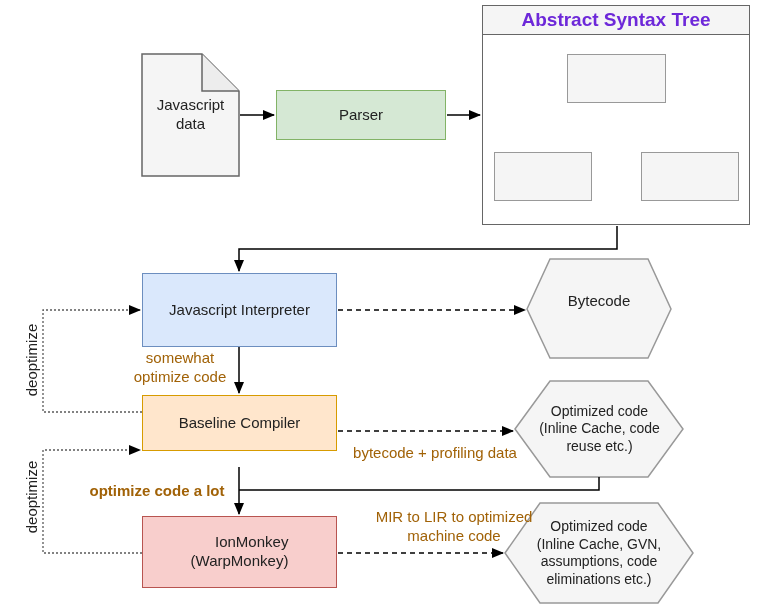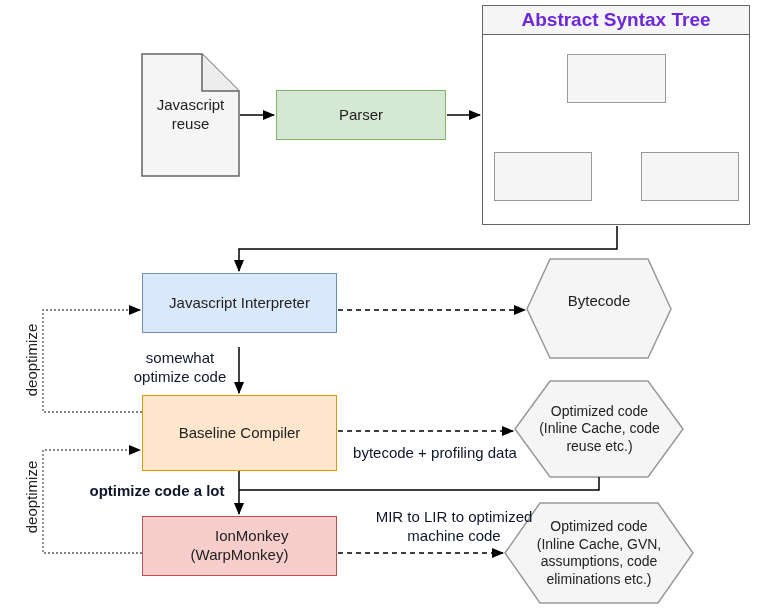--- a/index.html
+++ b/index.html
@@ -8,44 +8,44 @@
     font-family:"Liberation Sans","DejaVu Sans",sans-serif;color:#222;
   }
   .layer{position:absolute;left:0;top:0;width:768px;height:608px;}
   .node{
     position:absolute;display:flex;align-items:center;justify-content:center;
     text-align:center;font-size:15px;line-height:1.25;white-space:pre-line;
     box-sizing:border-box;
   }
   .box{border:1.5px solid;text-align:right;}
   .parser{left:276px;top:90px;width:170px;height:50px;background:#d5e8d4;border-color:#82b366;}
-  .interpreter{left:142px;top:273px;width:195px;height:60px;background:#dae8fc;border-color:#6c8ebf;}
-  .baseline{left:142px;top:395px;width:195px;height:76px;background:#ffe6cc;border-color:#d79b00;}
-  .ionmonkey{left:142px;top:516px;width:195px;height:60px;background:#f8cecc;border-color:#b85450;}
+  .interpreter{left:142px;top:273px;width:195px;height:74px;background:#dae8fc;border-color:#6c8ebf;}
+  .baseline{left:142px;top:395px;width:195px;height:56px;background:#ffe6cc;border-color:#d79b00;}
+  .ionmonkey{left:142px;top:516px;width:195px;height:72px;background:#f8cecc;border-color:#b85450;}
   .ast{
     position:absolute;left:482px;top:5px;width:268px;height:220px;
     border:1.5px solid #666;background:#fff;box-sizing:border-box;
   }
   .ast-header{
     height:28px;border-bottom:1.5px solid #666;background:#f5f5f5;
     display:flex;align-items:center;justify-content:center;
     font-weight:bold;font-size:19px;color:#6d28d9;
   }
   .tree-node{position:absolute;background:#f5f5f5;border:1.5px solid #999;box-sizing:border-box;}
   .tn-root{left:567px;top:54px;width:99px;height:49px;}
   .tn-left{left:494px;top:152px;width:98px;height:49px;}
   .tn-right{left:641px;top:152px;width:98px;height:49px;}
   .doc-label{left:142px;top:54px;width:97px;height:122px;}
   .hex-label{pointer-events:none;}
   .hex-bytecode{left:527px;top:259px;width:144px;height:85px;}
   .hex-opt1{left:521px;top:381px;width:157px;height:96px;font-size:14px;}
   .hex-opt2{left:508px;top:503px;width:182px;height:100px;font-size:14px;}
   .edge-label{
     position:absolute;transform:translateX(-50%);text-align:center;
-    font-size:15px;line-height:1.25;white-space:pre-line;color:#0f172a;background:transparent;
+    font-size:15px;line-height:1.25;white-space:pre-line;color:#a16207;background:transparent;
   }
   .deopt-label{
     position:absolute;transform:translate(-50%,-50%) rotate(-90deg);
     font-size:15px;white-space:nowrap;color:#222;
   }
 </style>
 </head>
 <body>
 
 <div class="canvas">
@@ -92,21 +92,21 @@
       <line x1="338" y1="553" x2="503" y2="553" marker-end="url(#arw)"></line>
     </g>
 
     <g stroke="#595959" stroke-width="1.3" fill="none" stroke-dasharray="2 2">
       <path d="M142,412 L43,412 L43,310 L140,310" marker-end="url(#arw)"></path>
       <path d="M142,553 L43,553 L43,450 L140,450" marker-end="url(#arw)"></path>
     </g>
   </svg>
 
   <div class="node doc-label">Javascript
-reuse</div>
+data</div>
 
   <div class="node box parser">Parser</div>
 
   <div class="ast">
     <div class="ast-header">Abstract Syntax Tree</div>
   </div>
   <div class="tree-node tn-root"></div>
   <div class="tree-node tn-left"></div>
   <div class="tree-node tn-right"></div>
 

